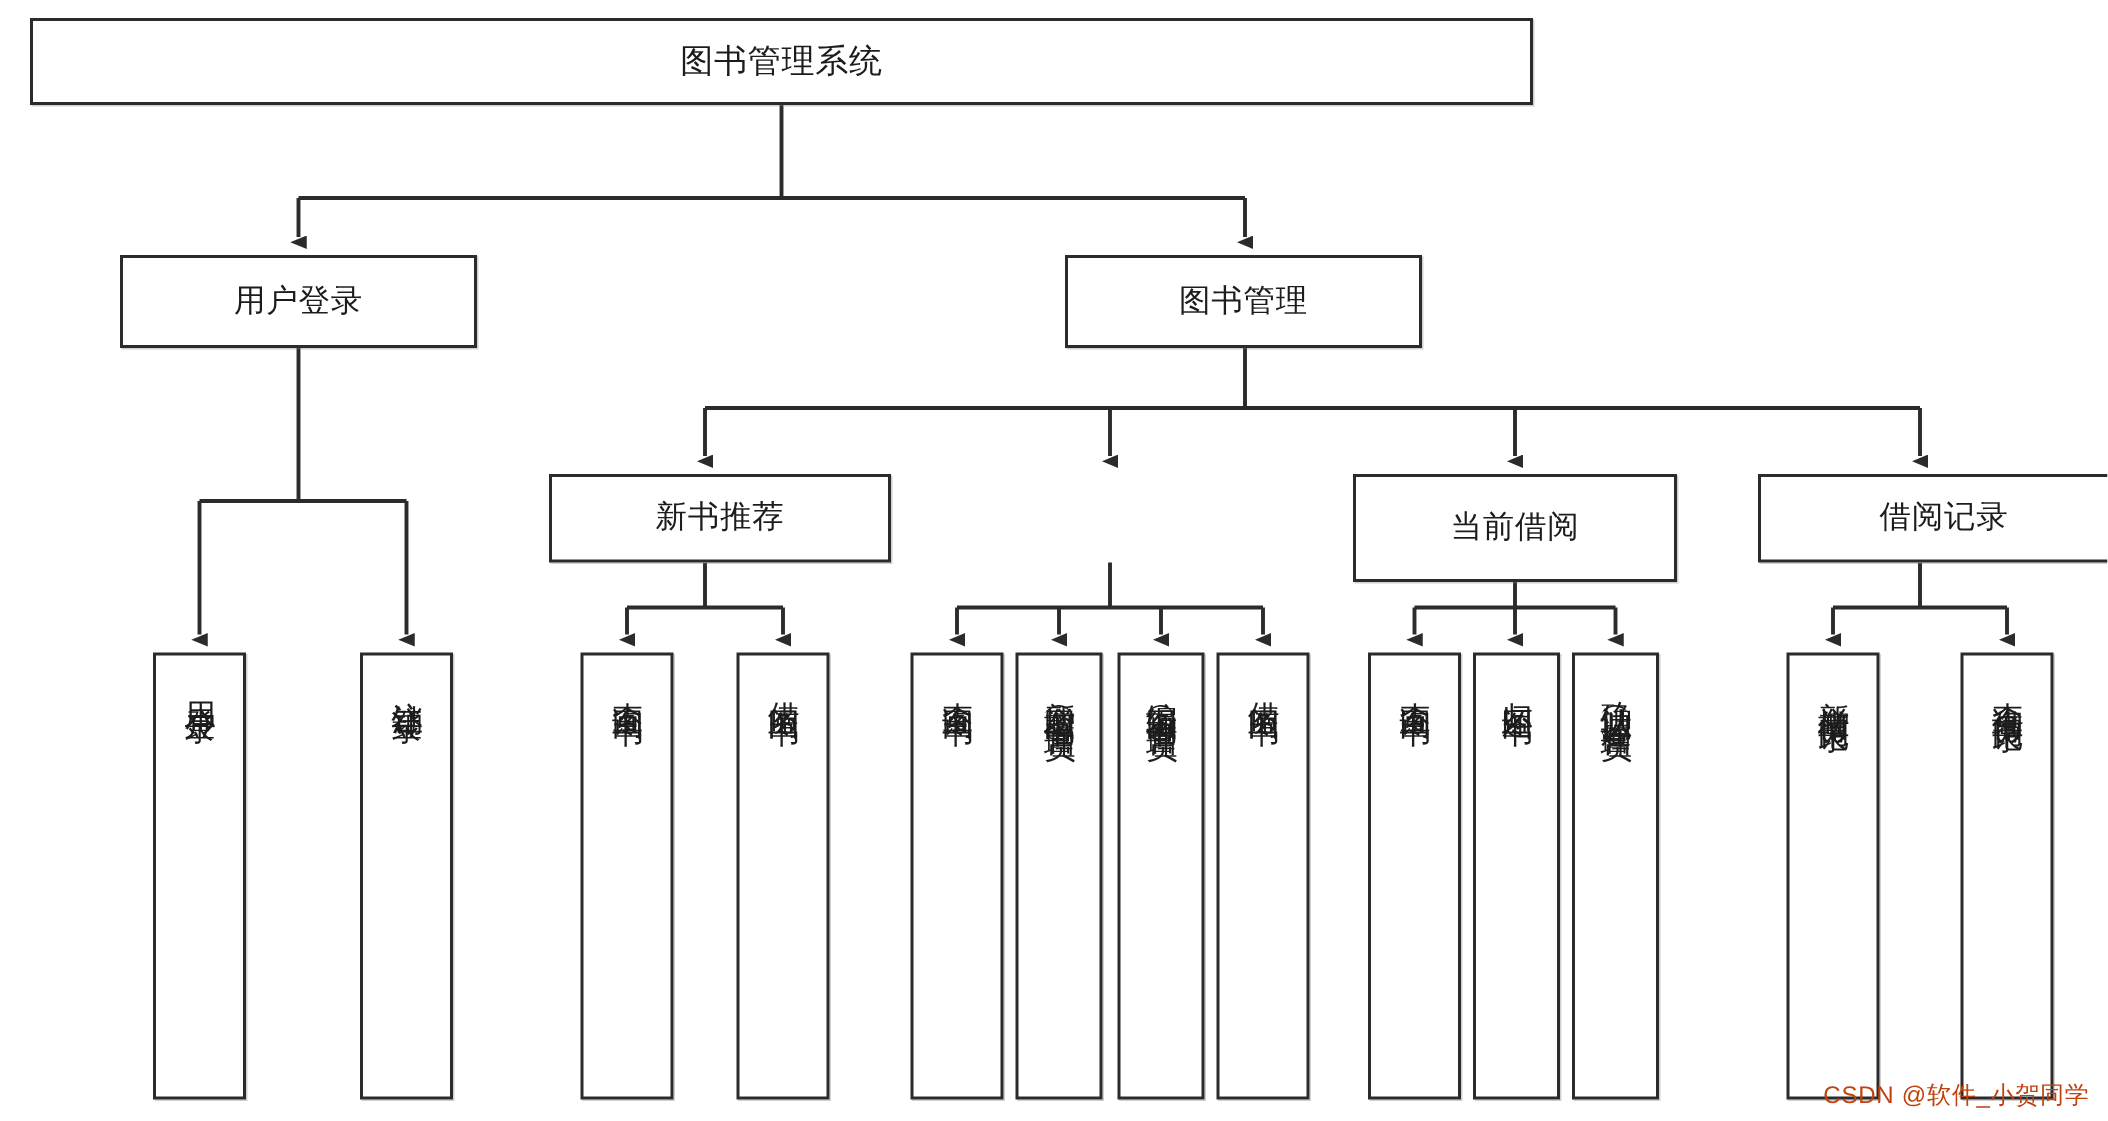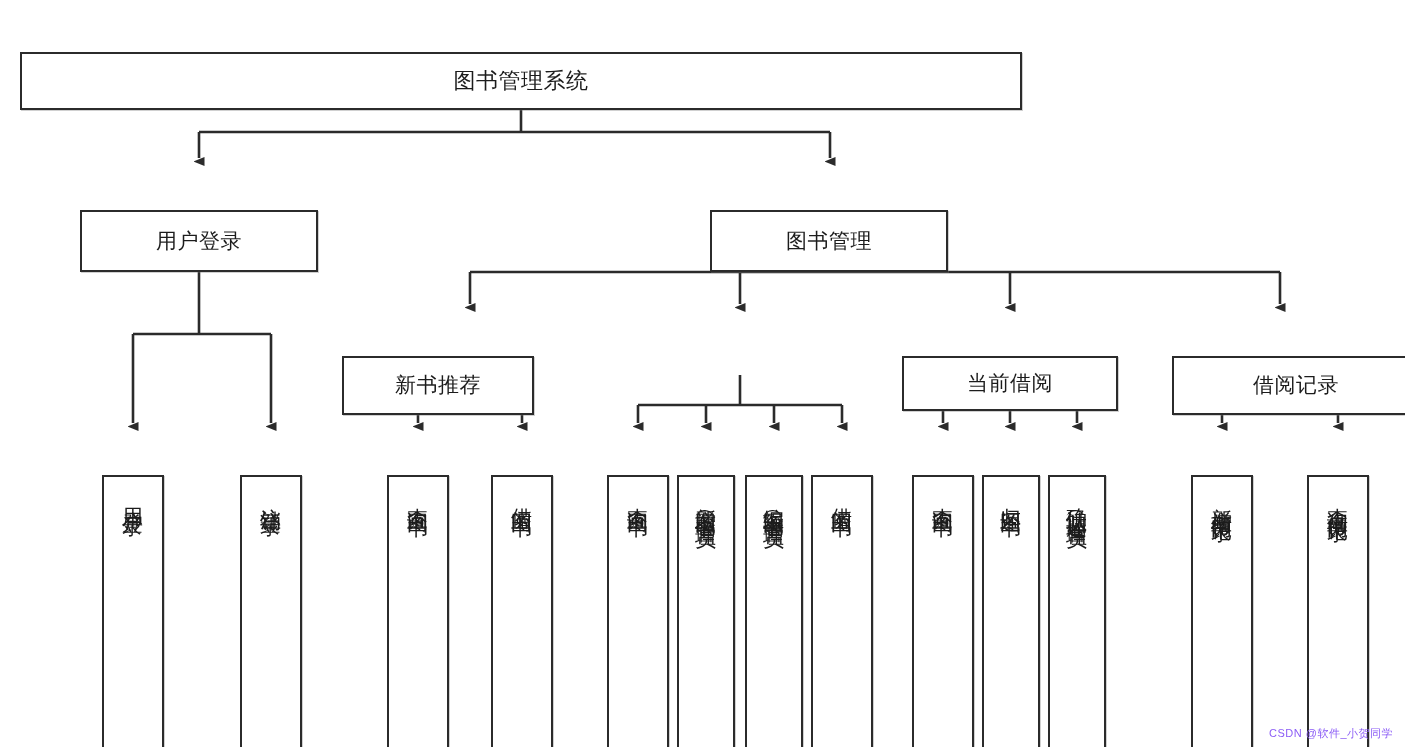--- a/index.html
+++ b/index.html
@@ -26,21 +26,20 @@
   .node {
     position: absolute;
     box-sizing: border-box;
     border: 2px solid #2b2b2b;
     background: #ffffff;
     display: flex;
     align-items: center;
     justify-content: center;
     color: #1c1c1c;
     box-shadow: 1px 1px 0 rgba(120,120,120,0.35);
-    margin-top: 40px;
   }
   .node .label {
     display: block;
     text-align: center;
     line-height: 1.18;
     letter-spacing: 0.5px;
   }
   .node.horizontal .label {
     font-size: 21px;
   }
@@ -54,22 +53,22 @@
     font-size: 21px;
     letter-spacing: 3px;
     line-height: 1;
     white-space: nowrap;
   }
   #root-node .label { font-size: 22px; }
   .watermark {
     position: absolute;
     right: 12px;
     bottom: 6px;
-    font-size: 11px;
-    color: #8b5cf6;
+    font-size: 16px;
+    color: #c2410c;
     letter-spacing: 0.5px;
     white-space: nowrap;
   }
 </style>
 </head>
 <body>
 
 <div id="canvas">
 
   <svg class="connectors" viewBox="0 0 1405 747">
@@ -126,24 +125,24 @@
     <span class="label">图书管理系统</span>
   </div>
 
   <div class="node horizontal" style="left:80px; top:170px; width:238px; height:62px;">
     <span class="label">用户登录</span>
   </div>
   <div class="node horizontal" style="left:710px; top:170px; width:238px; height:62px;align-items:center;">
     <span class="label">图书管理</span>
   </div>
 
-  <div class="node horizontal" style="left:342px; top:316px; width:192px; height:59px;">
+  <div class="node horizontal" style="left:366px; top:316px; width:228px; height:59px;">
     <span class="label">新书推荐</span>
   </div>
-  <div class="node horizontal" style="left:902px; top:316px; width:216px; height:55px;">
+  <div class="node horizontal" style="left:902px; top:316px; width:216px; height:72px;">
     <span class="label">当前借阅</span>
   </div>
   <div class="node horizontal" style="left:1172px; top:316px; width:248px; height:59px;">
     <span class="label">借阅记录</span>
   </div>
 
   <div class="node vertical" style="left:102px; top:435px; width:62px; height:298px;">
     <span class="label">用户登录</span>
   </div>
   <div class="node vertical" style="left:240px; top:435px; width:62px; height:298px;">

